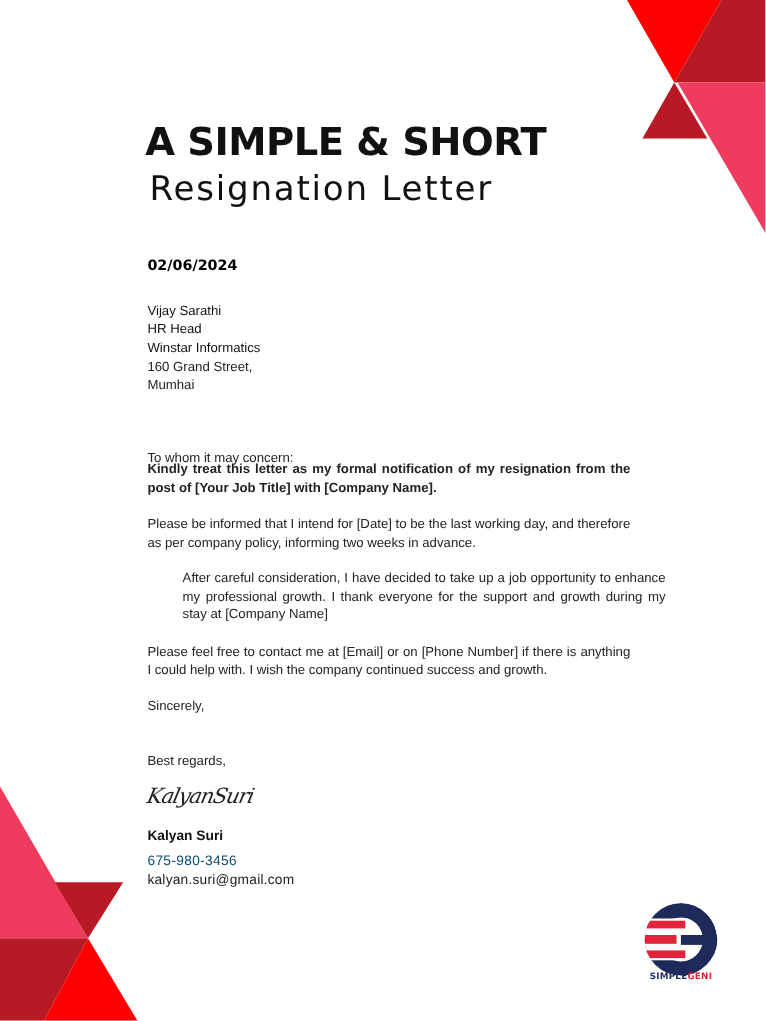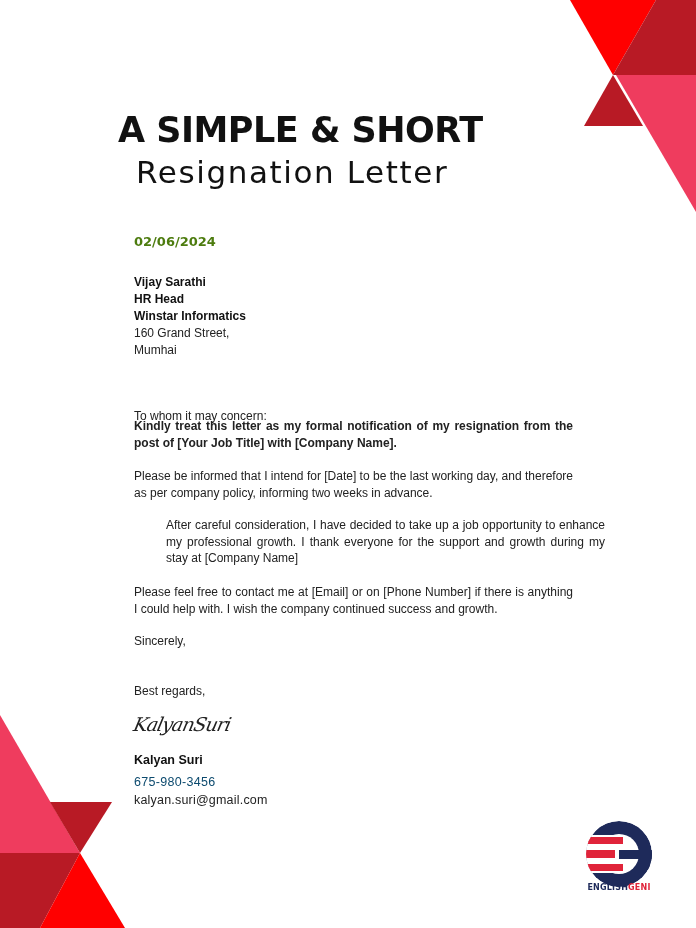--- a/index.html
+++ b/index.html
@@ -3,37 +3,37 @@
 <meta charset="utf-8">
 <style>
   html, body { margin: 0; padding: 0; }
   body {
     width: 696px; height: 928px; position: relative; overflow: hidden;
     background: #ffffff; color: #1a1a1a;
     font-family: "Liberation Sans", "DejaVu Sans", sans-serif;
   }
   .deco { position: absolute; left: 0; top: 0; width: 696px; height: 928px; pointer-events: none; }
   .title-1 {
-    position: absolute; left: 118px; top: 108px;
+    position: absolute; left: 132px; top: 108px;
     font-family: "DejaVu Sans", sans-serif; font-weight: bold;
     font-size: 35px; letter-spacing: -0.5px; color: #111; line-height: 44px;
     white-space: nowrap;
   }
   .title-2 {
     position: absolute; left: 136px; top: 152px;
     font-family: "DejaVu Sans", sans-serif; font-weight: normal;
     font-size: 31px; letter-spacing: 1.6px; color: #111; line-height: 40px;
     white-space: nowrap;
   }
   .date {
     position: absolute; left: 134px; top: 234px;
-    font-family: "DejaVu Sans", sans-serif; font-weight: bold; font-size: 13px; color: #4d7c0f;
+    font-family: "DejaVu Sans", sans-serif; font-weight: bold; font-size: 13px; color: #000000;
   }
   .addr { position: absolute; left: 134px; top: 274px; font-size: 12px; line-height: 17px; color: #222; }
-  .addr .b { font-weight: bold; color: #111; }
+  .addr .b { font-weight: normal; color: #111; }
   .body-block { position: absolute; left: 134px; width: 439px; font-size: 12px; line-height: 16.5px; color: #222; text-align: justify; }
   .sig-script {
     position: absolute; left: 134px; top: 713px;
     font-family: "DejaVu Serif", serif; font-style: italic; font-size: 19px; color: #222;
     letter-spacing: -1px; transform: skewX(-12deg);
   }
   .sig-name { position: absolute; left: 134px; top: 753px; font-weight: bold; font-size: 12.5px; color: #111; }
   .sig-phone { position: absolute; left: 134px; top: 775px; font-size: 12.5px; color: #0c4a6e; letter-spacing: 0.3px; }
   .sig-email { position: absolute; left: 134px; top: 793px; font-size: 12.5px; color: #222; letter-spacing: 0.2px; }
   .logo { position: absolute; left: 585px; top: 813px; width: 68px; height: 82px; }
@@ -104,13 +104,13 @@
 
     <rect x="0" y="15" width="40" height="38" fill="#ffffff"></rect>
     <rect x="34" y="30" width="34" height="9" fill="#1e2a5a"></rect>
     <rect x="54" y="30" width="14" height="20" fill="#1e2a5a"></rect>
 
     <rect x="0" y="17" width="38" height="7" fill="#e0243a"></rect>
     <rect x="0" y="30" width="30" height="8" fill="#e0243a"></rect>
     <rect x="0" y="44" width="38" height="7" fill="#e0243a"></rect>
   </g>
 </svg>
-<div class="logo-text"><span class="a">ENGLISH</span><span class="c">GENI</span></div>
+<div class="logo-text"><span class="a">SIMPLE</span><span class="c">GENI</span></div>
 
 </body></html>

